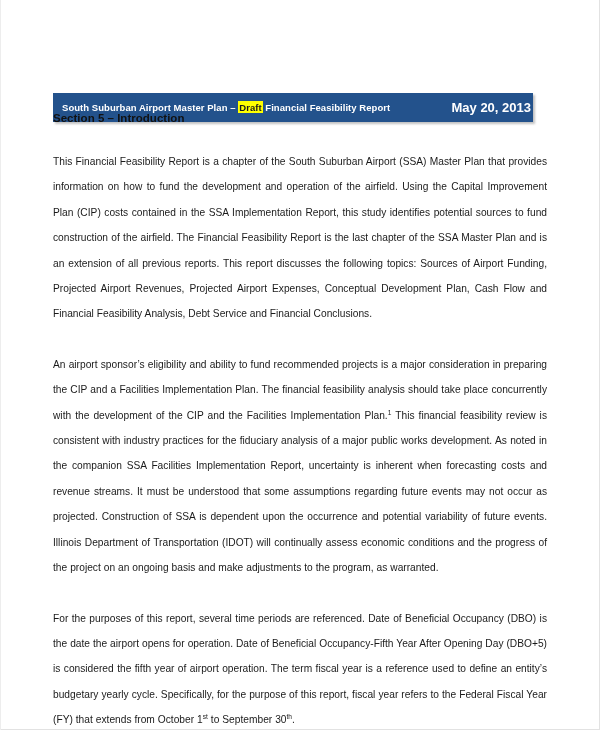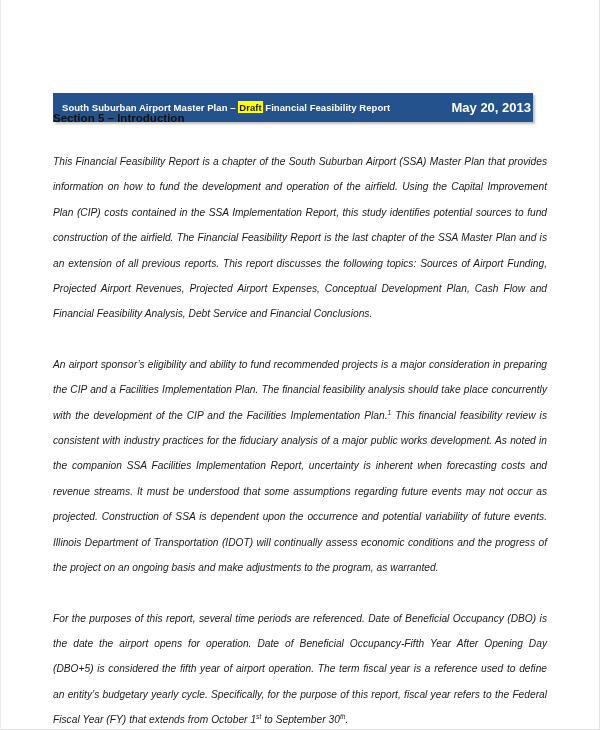--- a/index.html
+++ b/index.html
@@ -83,21 +83,20 @@
     letter-spacing: 0.02px;
   }
   .para {
     font-size: 10.2px;
     color: #1a1a1a;
     text-align: justify;
     line-height: 25.4px;
     margin: 0 0 25px 0;
     letter-spacing: 0.01px;
     word-spacing: 0.1px;
-    font-style: italic;
   }
   .para:last-child { margin-bottom: 0; }
   .para sup {
     font-size: 6.6px;
     vertical-align: super;
     line-height: 0;
   }
 </style>
 </head>
 <body>

